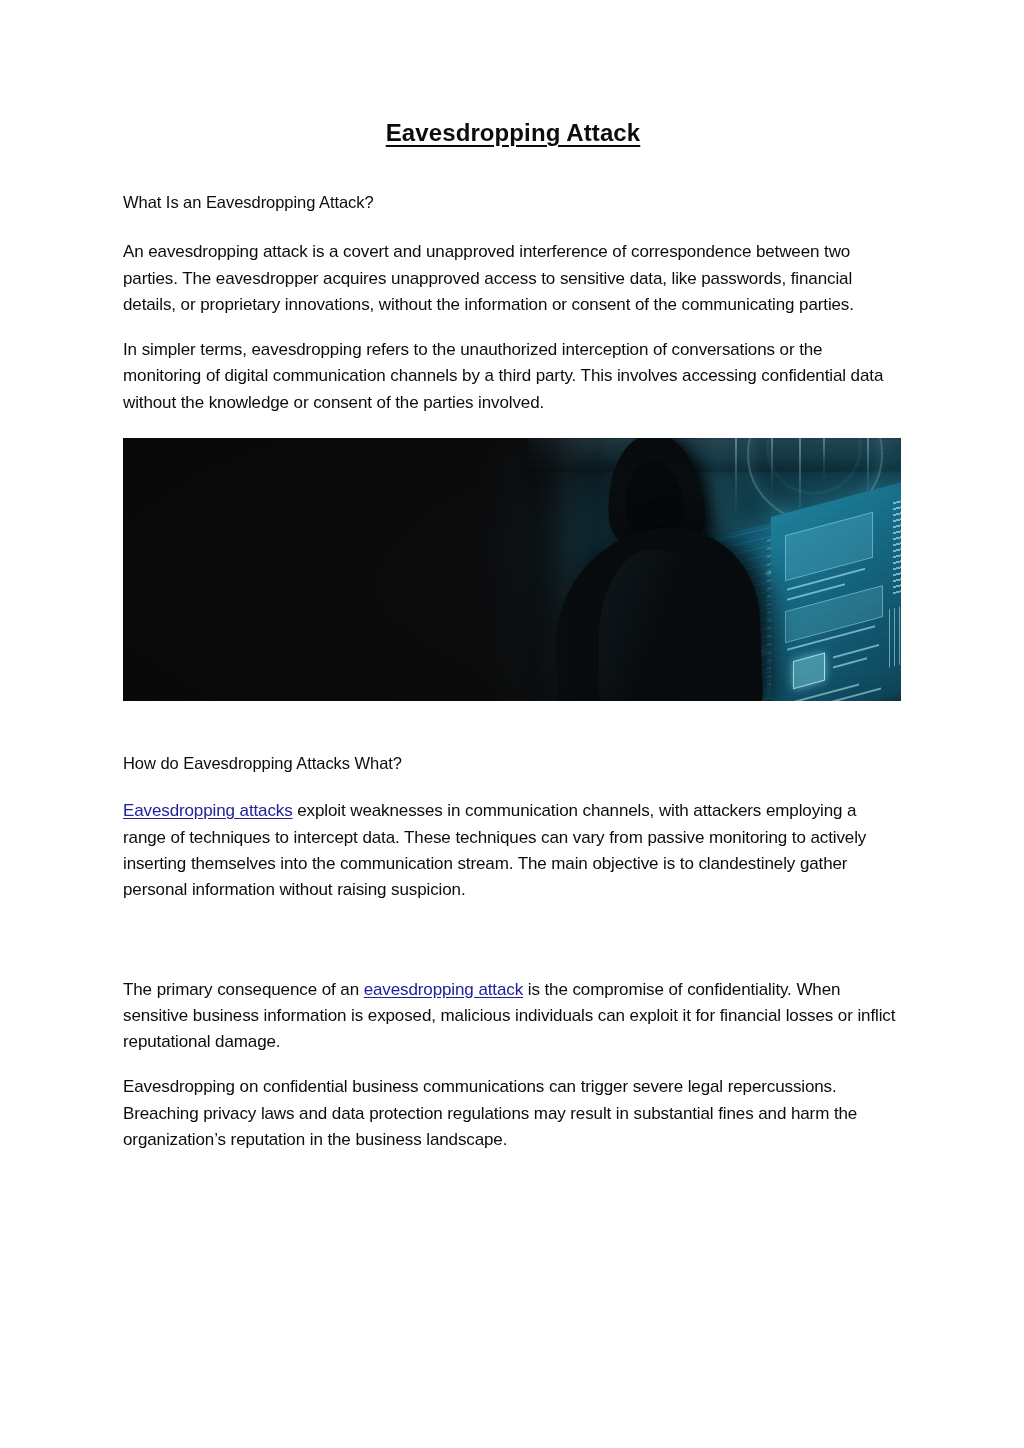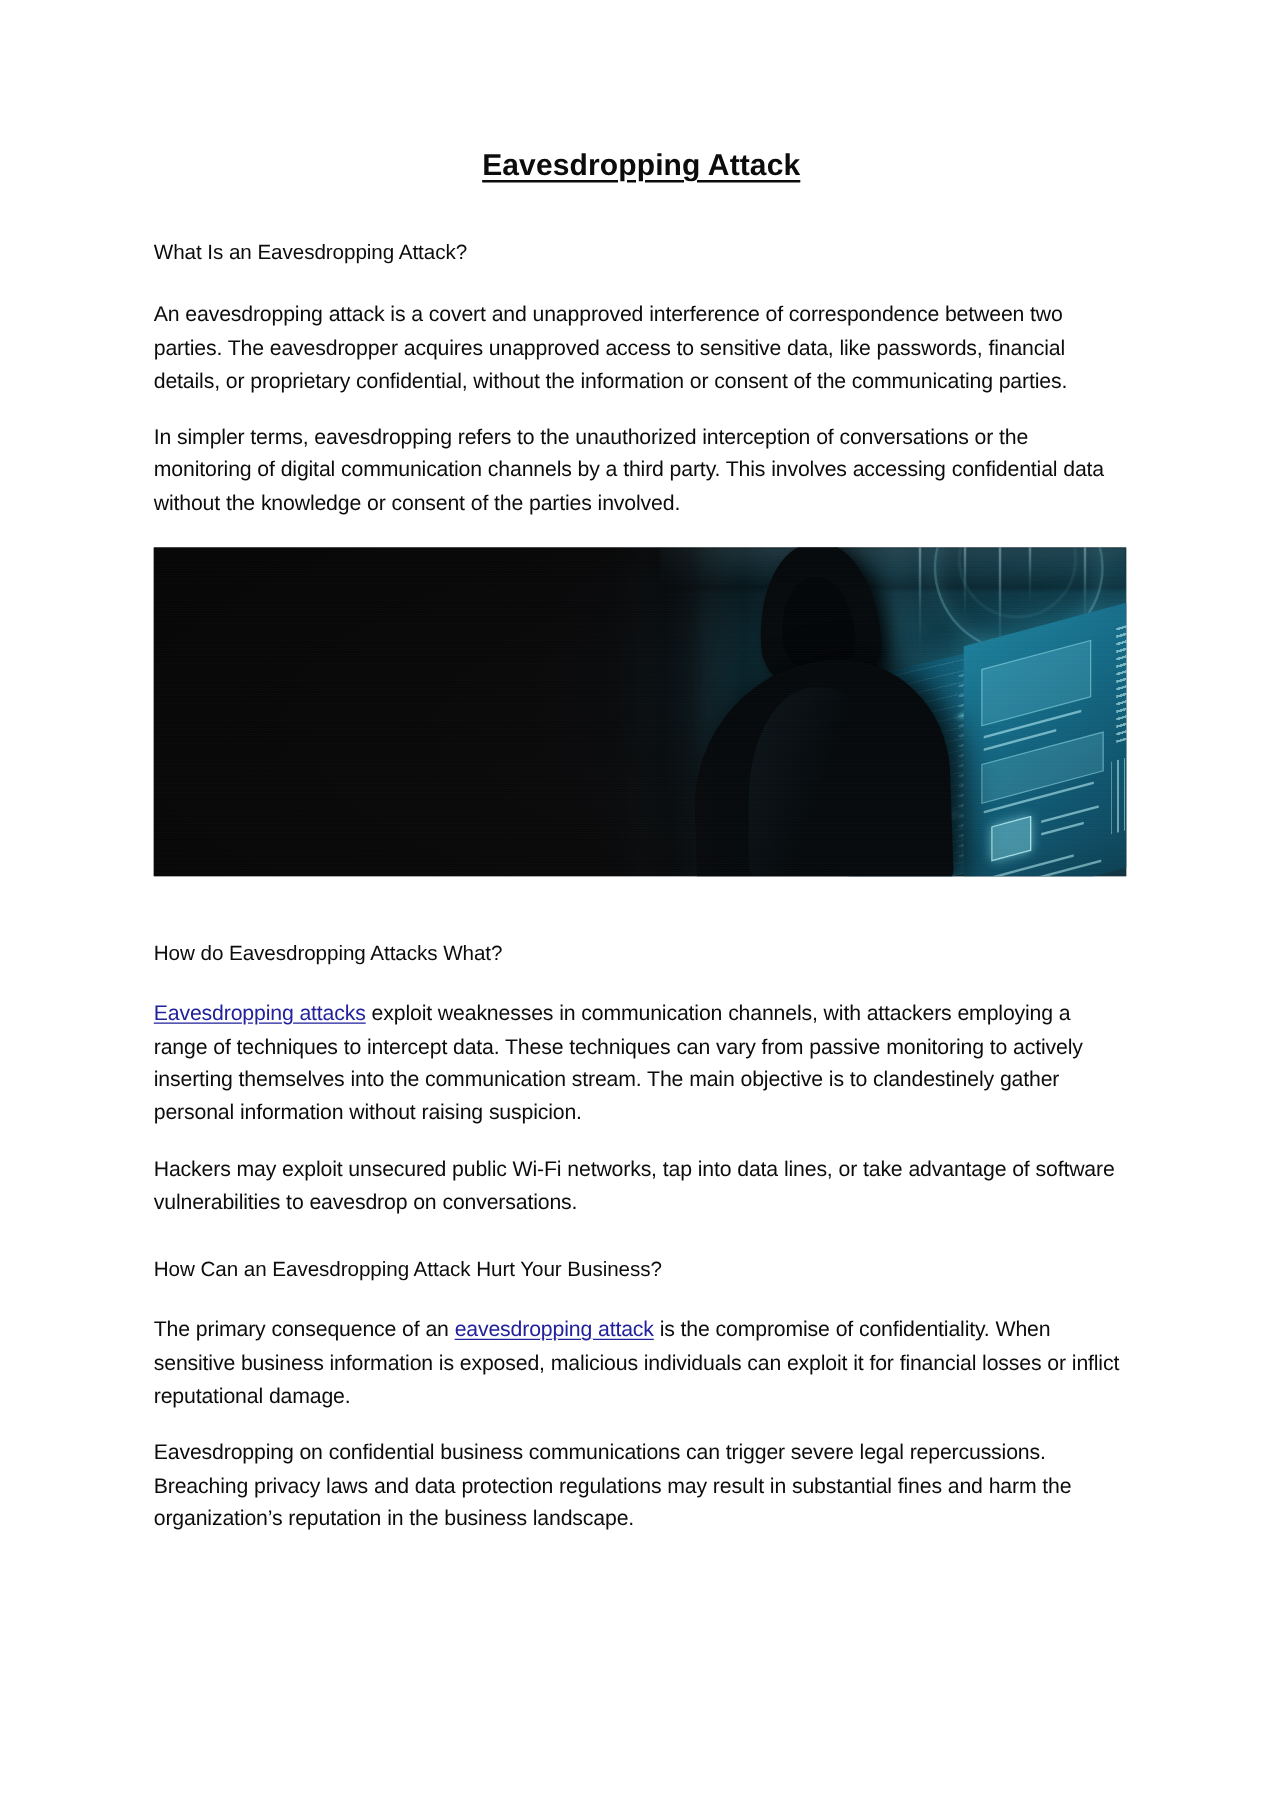--- a/index.html
+++ b/index.html
@@ -277,21 +277,21 @@
   <div class="content">
 
     <div class="doc-title"><span class="ul">Eavesdropping Attack</span></div>
 
     <div class="spacer-43"></div>
 
     <div class="h2">What Is an Eavesdropping Attack?</div>
 
     <div class="spacer-26"></div>
 
-    <p class="para">An eavesdropping attack is a covert and unapproved interference of correspondence between two parties. The eavesdropper acquires unapproved access to sensitive data, like passwords, financial details, or proprietary confidential, without the information or consent of the communicating parties.</p>
+    <p class="para">An eavesdropping attack is a covert and unapproved interference of correspondence between two parties. The eavesdropper acquires unapproved access to sensitive data, like passwords, financial details, or proprietary innovations, without the information or consent of the communicating parties.</p>
 
     <div class="spacer-19"></div>
 
     <p class="para">In simpler terms, eavesdropping refers to the unauthorized interception of conversations or the monitoring of digital communication channels by a third party. This involves accessing confidential data without the knowledge or consent of the parties involved.</p>
 
     <div class="spacer-22"></div>
 
     <div class="figure-wrap">
       <div class="figure">
 
@@ -348,25 +348,23 @@
     <div class="spacer-24"></div>
 
     <div class="h2">How do Eavesdropping Attacks What?</div>
 
     <div class="spacer-24"></div>
 
     <p class="para"><a class="doclink" href="#">Eavesdropping attacks</a><span> exploit weaknesses in communication channels, with attackers employing a range of techniques to intercept data. These techniques can vary from passive monitoring to actively inserting themselves into the communication stream. The main objective is to clandestinely gather personal information without raising suspicion.</span></p>
 
     <div class="spacer-19"></div>
 
-    <p class="para">Hackers may exploit unsecured public Wi-Fi networks, tap into data lines, or take advantage of software vulnerabilities to eavesdrop on conversations.</p>
 
     <div class="spacer-30"></div>
 
-    <div class="h2">How Can an Eavesdropping Attack Hurt Your Business?</div>
 
     <div class="spacer-24"></div>
 
     <p class="para"><span>The primary consequence of an </span><a class="doclink" href="#">eavesdropping attack</a><span> is the compromise of confidentiality. When sensitive business information is exposed, malicious individuals can exploit it for financial losses or inflict reputational damage.</span></p>
 
     <div class="spacer-19"></div>
 
     <p class="para">Eavesdropping on confidential business communications can trigger severe legal repercussions. Breaching privacy laws and data protection regulations may result in substantial fines and harm the organization’s reputation in the business landscape.</p>
 
   </div>

